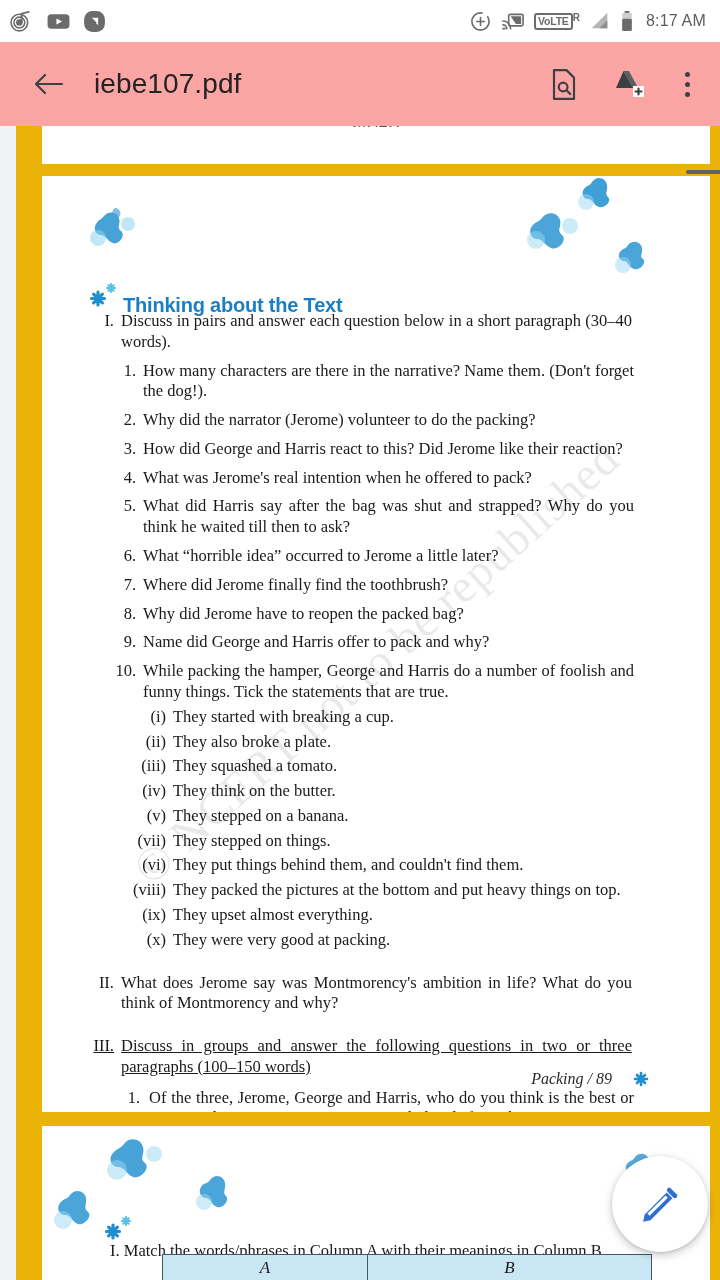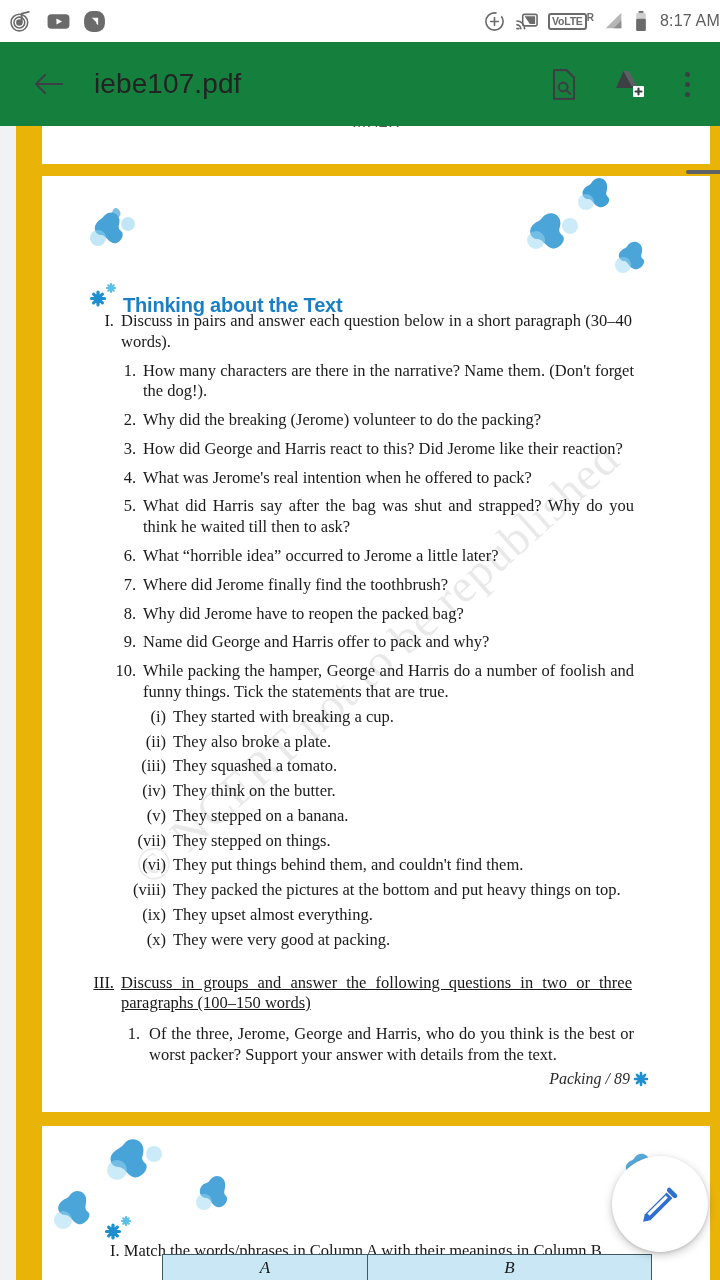--- a/index.html
+++ b/index.html
@@ -7,41 +7,41 @@
     width: 720px; height: 1280px;
     font-family: "Liberation Sans", sans-serif;
     background: #ffffff; overflow: hidden;
   }
   #root { position: relative; width: 720px; height: 1280px; background: #f1f2f4; }
 
   
   .statusbar {
     position: absolute; top: 0; left: 0; width: 720px; height: 42px;
     background: #ffffff; display: flex; align-items: center;
-    padding: 0 0 0 10px;
+    padding: 0 14px 0 10px;
   }
   .sb-left { display: flex; align-items: center; gap: 11px; }
   .sb-right { margin-left: auto; display: flex; align-items: center; gap: 9px; }
   .sb-ico { color: #6b6b6b; display: flex; align-items: center; }
   .sb-time {
     font-size: 16px; color: #5d5d5d; letter-spacing: .2px;
     font-family: "Liberation Sans", sans-serif; padding-left: 3px;
   }
   .volte {
     border: 2.2px solid #6b6b6b; border-radius: 3px; color: #6b6b6b;
     font-size: 10.5px; font-weight: 700; padding: 0 2px; line-height: 13px;
     letter-spacing: -.2px;
   }
   .volte-wrap { display: flex; align-items: flex-start; }
   .volte-r { font-size: 10px; color: #6b6b6b; font-weight: 600; margin-top: -1px; }
 
   
   .appbar {
     position: absolute; top: 42px; left: 0; width: 720px; height: 84px;
-    background: #15803d; display: flex; align-items: center; padding: 0 18px 0 26px;
+    background: #fca5a5; display: flex; align-items: center; padding: 0 18px 0 26px;
   }
   .back-btn { width: 46px; height: 46px; display: flex; align-items: center; justify-content: center; }
   .doc-title {
     font-size: 28px; color: #232323; margin-left: 22px;
     font-family: "Liberation Sans", sans-serif; letter-spacing: .1px;
     white-space: nowrap;
   }
   .appbar-actions { margin-left: auto; display: flex; align-items: center; gap: 24px; }
   .ab-ico { width: 40px; height: 44px; display: flex; align-items: center; justify-content: center; color: #3c4043; }
   .kebab { width: 30px; height: 44px; display: flex; flex-direction: column; align-items: center; justify-content: center; gap: 5px; }
@@ -99,21 +99,21 @@
   .lvl2 { width: 520px; margin-left: 22px; }
   .lvl2 > .mk { width: 22px; margin-right: 7px; }
   .lvl3 { width: 500px; margin-left: 40px; margin-bottom: 4px; }
   .lvl3 > .mk { width: 34px; margin-right: 7px; }
   .lvl2b { width: 520px; margin-left: 22px; }
   .lvl2b > .mk { width: 26px; margin-right: 9px; }
 
   .nojust .tx { text-align: left; }
 
   .chapfoot {
-    position: absolute; right: 58px; display: flex; align-items: center; gap: 0;
+    position: absolute; right: 58px; display: flex; align-items: center; gap: 18px;
     font-family: "Liberation Serif", serif; font-style: italic;
     font-size: 16px; color: #2a2a2a;
   }
   .yearfoot {
     position: absolute; width: 100%; text-align: center;
     font-family: "Liberation Sans", sans-serif; font-size: 14px; color: #333;
   }
 
   .matchline {
     position: absolute; font-family: "Liberation Serif", serif;
@@ -300,21 +300,21 @@
             <span class="mk">I.</span>
             <span class="tx">Discuss in pairs and answer each question below in a short paragraph (30–40 words).</span>
           </div>
 
           <div class="li lvl2">
             <span class="mk">1.</span>
             <span class="tx">How many characters are there in the narrative? Name them. (Don't forget the dog!).</span>
           </div>
           <div class="li lvl2 nojust">
             <span class="mk">2.</span>
-            <span class="tx">Why did the breaking (Jerome) volunteer to do the packing?</span>
+            <span class="tx">Why did the narrator (Jerome) volunteer to do the packing?</span>
           </div>
           <div class="li lvl2 nojust">
             <span class="mk">3.</span>
             <span class="tx">How did George and Harris react to this? Did Jerome like their reaction?</span>
           </div>
           <div class="li lvl2 nojust">
             <span class="mk">4.</span>
             <span class="tx">What was Jerome's real intention when he offered to pack?</span>
           </div>
           <div class="li lvl2">
@@ -376,20 +376,24 @@
           </div>
           <div class="li lvl3 nojust">
             <span class="mk">(ix)</span>
             <span class="tx">They upset almost everything.</span>
           </div>
           <div class="li lvl3 nojust" style="margin-bottom:22px;">
             <span class="mk">(x)</span>
             <span class="tx">They were very good at packing.</span>
           </div>
 
+          <div class="li lvl1" style="margin-bottom:22px;">
+            <span class="mk">II.</span>
+            <span class="tx">What does Jerome say was Montmorency's ambition in life? What do you think of Montmorency and why?</span>
+          </div>
 
           <div class="li lvl1" style="margin-bottom:10px;text-decoration:underline;">
             <span class="mk">III.</span>
             <span class="tx">Discuss in groups and answer the following questions in two or three paragraphs (100–150 words)</span>
           </div>
           <div class="li lvl2b">
             <span class="mk">1.</span>
             <span class="tx">Of the three, Jerome, George and Harris, who do you think is the best or worst packer? Support your answer with details from the text.</span>
           </div>
 

